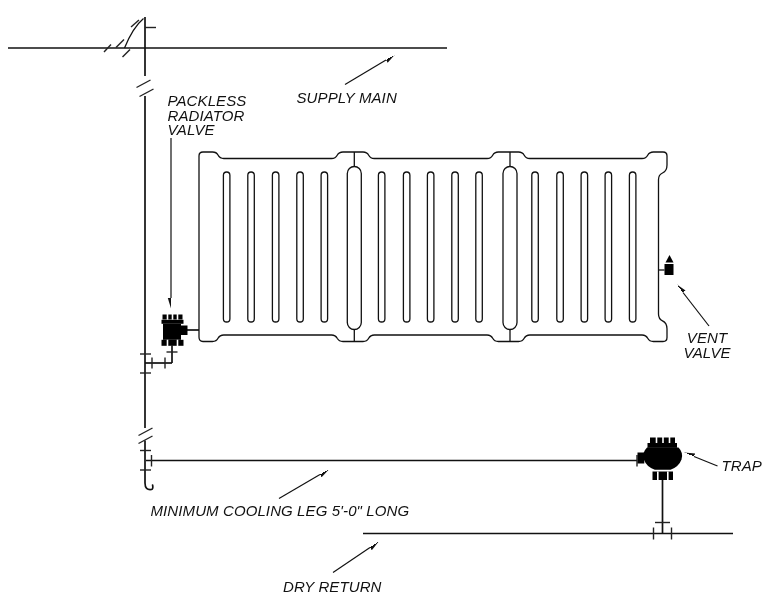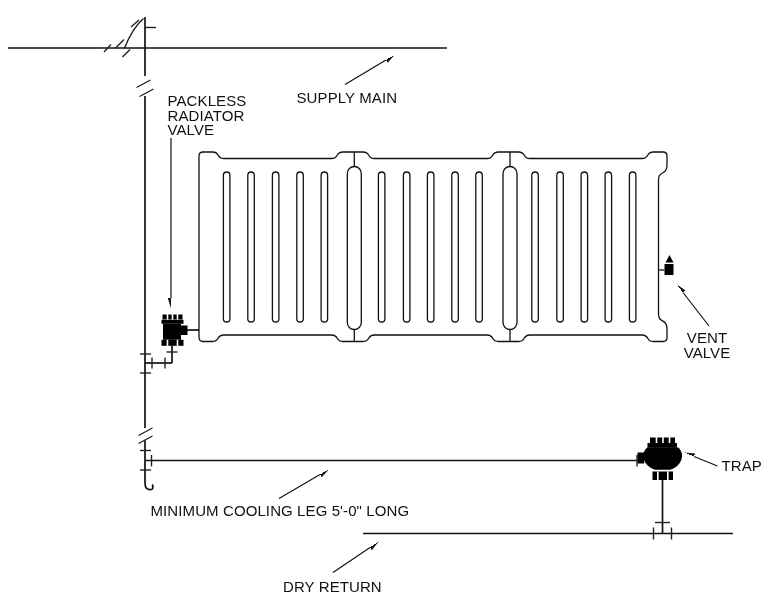--- a/index.html
+++ b/index.html
@@ -2,20 +2,21 @@
 <html><head>
 <meta charset="utf-8">
 <style>
   html,body{margin:0;padding:0;background:#ffffff;}
   .sheet{
     position:relative;
     width:769px;height:604px;
     background:#ffffff;
     font-family:"Liberation Sans", sans-serif;
     overflow:hidden;
+    font-style:italic;
   }
   svg{display:block;}
   .pipe{stroke:#111;stroke-width:1.7;fill:none;}
   .thin{stroke:#111;stroke-width:1.3;fill:none;}
   .tick{stroke:#222;stroke-width:1.4;fill:none;}
   .rad{stroke:#111;stroke-width:1.3;fill:#fff;}
   .solid{fill:#000;stroke:none;}
   .gapline{stroke:#fff;stroke-width:1.6;fill:none;}
   .leader{stroke:#111;stroke-width:1.2;fill:none;}
   text{

